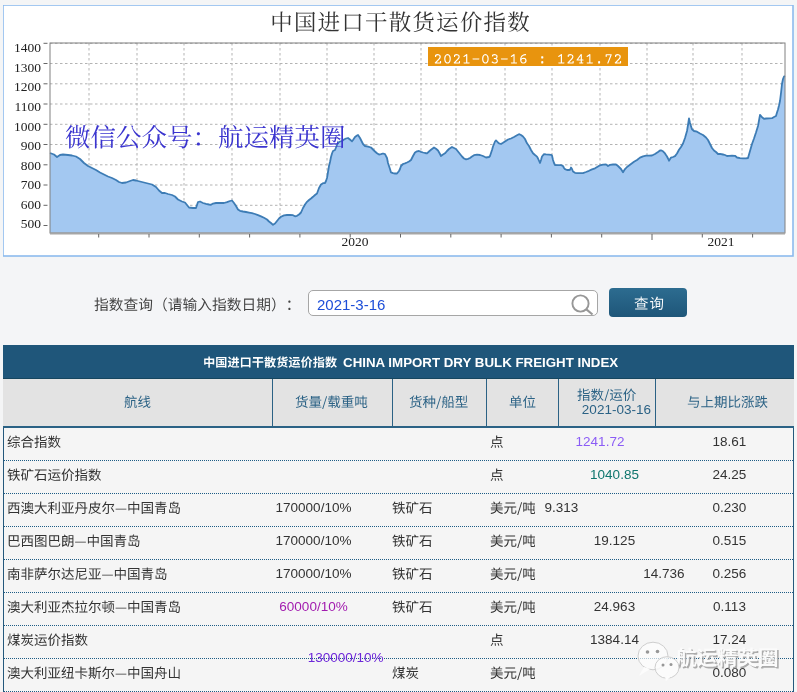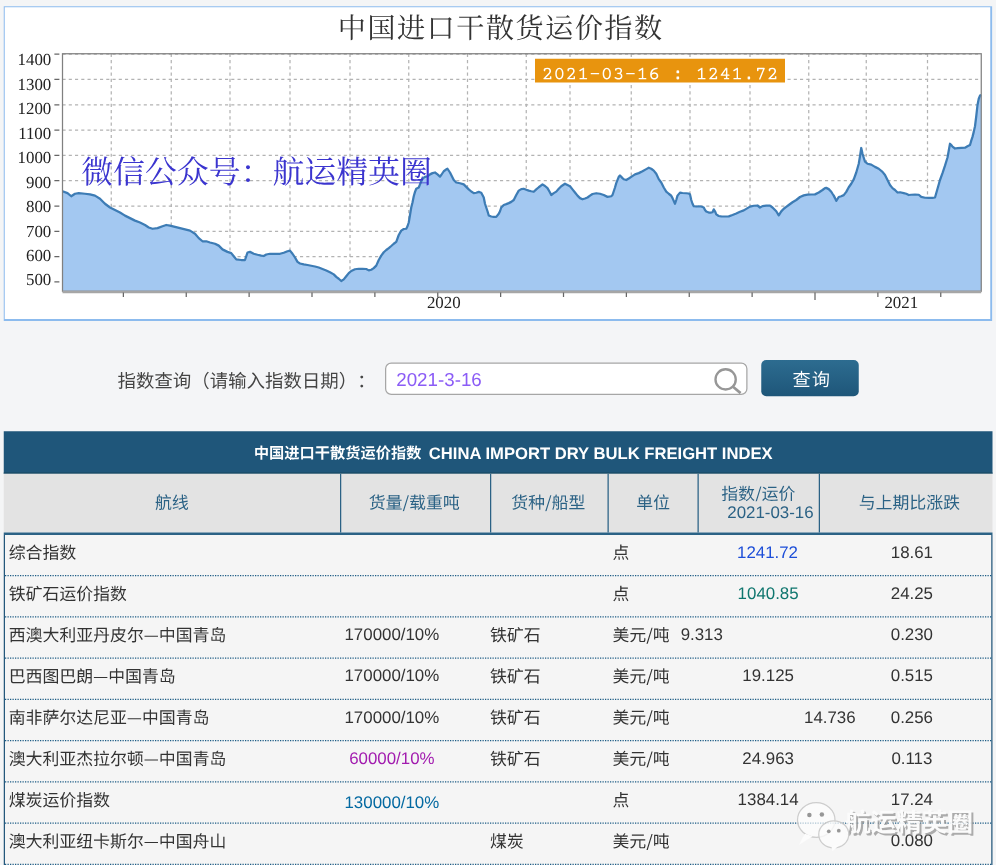--- a/index.html
+++ b/index.html
@@ -100,21 +100,21 @@
       <g transform="translate(430.3,44.5)">
         <path fill="#fff" d="M7.5 7.3Q7.5 8.1 7.1 8.7Q6.7 9.4 5.9 10.2L3.3 12.9H6.6V11.9Q6.6 11.6 6.7 11.5Q6.9 11.4 7.2 11.4Q7.5 11.4 7.6 11.5Q7.8 11.6 7.8 11.9V13.4Q7.8 13.7 7.7 13.8Q7.5 13.9 7.3 13.9H1.9Q1.7 13.9 1.6 13.8Q1.4 13.7 1.4 13.4Q1.4 13.1 1.6 13L5 9.5Q5.7 8.8 6 8.3Q6.2 7.8 6.2 7.3Q6.2 6.6 5.8 6.1Q5.3 5.7 4.5 5.7Q3.6 5.7 2.9 6.2V7Q2.9 7.3 2.8 7.4Q2.6 7.5 2.3 7.5Q2 7.5 1.9 7.4Q1.7 7.3 1.7 7V5.9Q1.7 5.6 1.9 5.4Q2.5 5 3.1 4.8Q3.8 4.6 4.5 4.6Q5.4 4.6 6 4.9Q6.7 5.2 7.1 5.8Q7.5 6.4 7.5 7.3ZM17.5 9.3Q17.5 10.7 17.1 11.8Q16.7 12.9 15.9 13.5Q15.2 14.1 14.2 14.1Q13.2 14.1 12.5 13.5Q11.7 12.9 11.3 11.8Q10.9 10.7 10.9 9.3Q10.9 7.9 11.3 6.8Q11.7 5.8 12.5 5.2Q13.2 4.6 14.2 4.6Q15.2 4.6 15.9 5.2Q16.7 5.8 17.1 6.8Q17.5 7.9 17.5 9.3ZM12.1 9.3Q12.1 10.5 12.4 11.3Q12.7 12.1 13.1 12.5Q13.6 12.9 14.2 12.9Q14.8 12.9 15.3 12.5Q15.8 12.1 16 11.3Q16.3 10.5 16.3 9.3Q16.3 8.2 16 7.4Q15.8 6.6 15.3 6.1Q14.8 5.7 14.2 5.7Q13.6 5.7 13.1 6.1Q12.7 6.6 12.4 7.4Q12.1 8.2 12.1 9.3ZM26.4 7.3Q26.4 8.1 26 8.7Q25.6 9.4 24.8 10.2L22.2 12.9H25.6V11.9Q25.6 11.6 25.7 11.5Q25.8 11.4 26.1 11.4Q26.5 11.4 26.6 11.5Q26.7 11.6 26.7 11.9V13.4Q26.7 13.7 26.6 13.8Q26.5 13.9 26.2 13.9H20.9Q20.6 13.9 20.5 13.8Q20.4 13.7 20.4 13.4Q20.4 13.1 20.5 13L23.9 9.5Q24.6 8.8 24.9 8.3Q25.2 7.8 25.2 7.3Q25.2 6.6 24.7 6.1Q24.3 5.7 23.4 5.7Q22.6 5.7 21.8 6.2V7Q21.8 7.3 21.7 7.4Q21.6 7.5 21.3 7.5Q20.9 7.5 20.8 7.4Q20.7 7.3 20.7 7V5.9Q20.7 5.6 20.9 5.4Q21.4 5 22.1 4.8Q22.7 4.6 23.4 4.6Q24.3 4.6 25 4.9Q25.7 5.2 26 5.8Q26.4 6.4 26.4 7.3ZM36.4 13.4Q36.4 13.7 36.3 13.8Q36.2 13.9 35.9 13.9H30.7Q30.5 13.9 30.4 13.8Q30.2 13.7 30.2 13.4Q30.2 13.1 30.4 13Q30.5 12.9 30.7 12.9H32.8V6.2L30.9 7.4Q30.8 7.5 30.7 7.5Q30.4 7.5 30.2 7.2Q30.1 7 30.1 6.8Q30.1 6.6 30.4 6.4L33.3 4.6Q33.4 4.6 33.6 4.6Q33.7 4.6 33.9 4.7Q34 4.8 34 5V12.9H35.9Q36.2 12.9 36.3 13Q36.4 13.1 36.4 13.4ZM46.1 9.4Q46.1 9.7 45.9 9.8Q45.8 9.9 45.6 9.9H39.7Q39.4 9.9 39.3 9.8Q39.2 9.7 39.2 9.4Q39.2 9.1 39.3 9Q39.4 8.9 39.7 8.9H45.6Q45.8 8.9 45.9 9Q46.1 9.1 46.1 9.4ZM55.4 9.3Q55.4 10.7 55 11.8Q54.6 12.9 53.8 13.5Q53.1 14.1 52.1 14.1Q51.1 14.1 50.4 13.5Q49.6 12.9 49.2 11.8Q48.8 10.7 48.8 9.3Q48.8 7.9 49.2 6.8Q49.6 5.8 50.4 5.2Q51.1 4.6 52.1 4.6Q53.1 4.6 53.8 5.2Q54.6 5.8 55 6.8Q55.4 7.9 55.4 9.3ZM50 9.3Q50 10.5 50.3 11.3Q50.6 12.1 51 12.5Q51.5 12.9 52.1 12.9Q52.7 12.9 53.2 12.5Q53.6 12.1 53.9 11.3Q54.2 10.5 54.2 9.3Q54.2 8.2 53.9 7.4Q53.6 6.6 53.2 6.1Q52.7 5.7 52.1 5.7Q51.5 5.7 51 6.1Q50.6 6.6 50.3 7.4Q50 8.2 50 9.3ZM64.3 7.1Q64.3 7.8 64 8.3Q63.7 8.8 63.2 9Q63.9 9.3 64.2 9.9Q64.6 10.5 64.6 11.2Q64.6 12.1 64.3 12.7Q63.9 13.4 63.2 13.7Q62.5 14.1 61.5 14.1Q60.7 14.1 59.9 13.8Q59.2 13.5 58.5 13.1Q58.3 12.9 58.3 12.7Q58.3 12.6 58.4 12.3Q58.6 12 58.9 12Q59 12 59.2 12.1Q59.7 12.5 60.3 12.7Q60.9 12.9 61.5 12.9Q62.4 12.9 62.9 12.5Q63.4 12 63.4 11.2Q63.4 10.4 62.9 10Q62.4 9.6 61.5 9.6H60.9Q60.7 9.6 60.6 9.5Q60.4 9.4 60.4 9.1Q60.4 8.8 60.6 8.7Q60.7 8.6 60.9 8.6H61.4Q62.2 8.6 62.7 8.2Q63.1 7.8 63.1 7.1Q63.1 6.5 62.7 6.1Q62.2 5.7 61.4 5.7Q60.5 5.7 59.9 6V6.5Q59.9 6.8 59.8 6.9Q59.6 7 59.3 7Q59 7 58.9 6.9Q58.7 6.8 58.7 6.5V5.7Q58.7 5.5 58.8 5.4Q58.8 5.3 58.9 5.3Q60 4.6 61.4 4.6Q62.3 4.6 62.9 4.9Q63.6 5.2 64 5.8Q64.3 6.4 64.3 7.1ZM74.5 9.4Q74.5 9.7 74.4 9.8Q74.3 9.9 74 9.9H68.1Q67.9 9.9 67.7 9.8Q67.6 9.7 67.6 9.4Q67.6 9.1 67.7 9Q67.9 8.9 68.1 8.9H74Q74.3 8.9 74.4 9Q74.5 9.1 74.5 9.4ZM83.8 13.4Q83.8 13.7 83.7 13.8Q83.6 13.9 83.3 13.9H78.1Q77.8 13.9 77.7 13.8Q77.6 13.7 77.6 13.4Q77.6 13.1 77.7 13Q77.8 12.9 78.1 12.9H80.2V6.2L78.3 7.4Q78.1 7.5 78 7.5Q77.8 7.5 77.6 7.2Q77.5 7 77.5 6.8Q77.5 6.6 77.7 6.4L80.6 4.6Q80.8 4.6 80.9 4.6Q81.1 4.6 81.2 4.7Q81.3 4.8 81.3 5V12.9H83.3Q83.6 12.9 83.7 13Q83.8 13.1 83.8 13.4ZM92.8 5.3Q92.8 5.5 92.7 5.6Q92.6 5.7 92.5 5.7Q90.4 5.8 89.3 6.8Q88.2 7.7 88 9.4Q88.4 8.8 89 8.5Q89.6 8.3 90.3 8.3Q91.1 8.3 91.8 8.6Q92.5 9 92.9 9.7Q93.3 10.3 93.3 11.2Q93.3 12 92.9 12.7Q92.5 13.3 91.7 13.7Q91 14.1 90.1 14.1Q89.3 14.1 88.5 13.7Q87.8 13.3 87.4 12.6Q86.8 11.6 86.8 10Q86.8 8.6 87.4 7.4Q87.9 6.2 89.2 5.5Q90.4 4.7 92.3 4.6Q92.5 4.6 92.7 4.7Q92.8 4.9 92.8 5.3ZM88.1 11.1Q88.1 11.6 88.4 12Q88.6 12.5 89.1 12.7Q89.5 12.9 90.1 12.9Q90.7 12.9 91.1 12.7Q91.6 12.5 91.8 12.1Q92 11.7 92 11.2Q92 10.6 91.8 10.2Q91.6 9.8 91.1 9.6Q90.7 9.4 90.1 9.4Q89.5 9.4 89.1 9.6Q88.6 9.8 88.4 10.2Q88.1 10.6 88.1 11.1ZM107.9 8.6V7.2Q107.9 6.9 108.2 6.8Q108.4 6.7 108.9 6.7Q109.5 6.7 109.7 6.8Q110 6.9 110 7.2V8.6Q110 8.9 109.7 9Q109.5 9.1 108.9 9.1Q108.4 9.1 108.2 9Q107.9 8.9 107.9 8.6ZM107.9 13.5V12.1Q107.9 11.8 108.2 11.7Q108.4 11.6 108.9 11.6Q109.5 11.6 109.7 11.7Q110 11.8 110 12.1V13.5Q110 13.8 109.7 13.9Q109.5 14 108.9 14Q108.4 14 108.2 13.9Q107.9 13.8 107.9 13.5ZM131.2 13.4Q131.2 13.7 131 13.8Q130.9 13.9 130.7 13.9H125.5Q125.2 13.9 125.1 13.8Q125 13.7 125 13.4Q125 13.1 125.1 13Q125.2 12.9 125.5 12.9H127.5V6.2L125.6 7.4Q125.5 7.5 125.4 7.5Q125.1 7.5 125 7.2Q124.9 7 124.9 6.8Q124.9 6.6 125.1 6.4L128 4.6Q128.2 4.6 128.3 4.6Q128.5 4.6 128.6 4.7Q128.7 4.8 128.7 5V12.9H130.7Q130.9 12.9 131 13Q131.2 13.1 131.2 13.4ZM140.1 7.3Q140.1 8.1 139.7 8.7Q139.3 9.4 138.5 10.2L135.9 12.9H139.2V11.9Q139.2 11.6 139.4 11.5Q139.5 11.4 139.8 11.4Q140.1 11.4 140.3 11.5Q140.4 11.6 140.4 11.9V13.4Q140.4 13.7 140.3 13.8Q140.2 13.9 139.9 13.9H134.6Q134.3 13.9 134.2 13.8Q134.1 13.7 134.1 13.4Q134.1 13.1 134.2 13L137.6 9.5Q138.3 8.8 138.6 8.3Q138.9 7.8 138.9 7.3Q138.9 6.6 138.4 6.1Q138 5.7 137.1 5.7Q136.3 5.7 135.5 6.2V7Q135.5 7.3 135.4 7.4Q135.3 7.5 134.9 7.5Q134.6 7.5 134.5 7.4Q134.4 7.3 134.4 7V5.9Q134.4 5.6 134.5 5.4Q135.1 5 135.8 4.8Q136.4 4.6 137.1 4.6Q138 4.6 138.7 4.9Q139.4 5.2 139.7 5.8Q140.1 6.4 140.1 7.3ZM148.6 5.2V10.1H149.8Q150.1 10.1 150.2 10.2Q150.3 10.3 150.3 10.6Q150.3 10.9 150.2 11Q150.1 11.1 149.8 11.1H148.6V12.9H149.6Q149.9 12.9 150 13Q150.1 13.1 150.1 13.4Q150.1 13.7 150 13.8Q149.9 13.9 149.6 13.9H146.3Q146 13.9 145.9 13.8Q145.8 13.7 145.8 13.4Q145.8 13.1 145.9 13Q146 12.9 146.3 12.9H147.4V11.1H143.7Q143.5 11.1 143.4 11Q143.2 10.9 143.2 10.6Q143.2 10.3 143.3 10.2L147.1 5Q147.2 4.8 147.4 4.7Q147.6 4.6 147.9 4.6Q148.6 4.6 148.6 5.2ZM144.8 10.1H147.4L147.5 6.3ZM159.6 13.4Q159.6 13.7 159.5 13.8Q159.4 13.9 159.1 13.9H153.9Q153.6 13.9 153.5 13.8Q153.4 13.7 153.4 13.4Q153.4 13.1 153.5 13Q153.6 12.9 153.9 12.9H156V6.2L154.1 7.4Q153.9 7.5 153.8 7.5Q153.6 7.5 153.4 7.2Q153.3 7 153.3 6.8Q153.3 6.6 153.5 6.4L156.4 4.6Q156.6 4.6 156.7 4.6Q156.9 4.6 157 4.7Q157.1 4.8 157.1 5V12.9H159.1Q159.4 12.9 159.5 13Q159.6 13.1 159.6 13.4ZM166.8 12.1V13.5Q166.8 13.8 166.6 13.9Q166.3 14 165.8 14Q165.2 14 165 13.9Q164.8 13.8 164.8 13.5V12.1Q164.8 11.8 165 11.7Q165.2 11.6 165.8 11.6Q166.3 11.6 166.6 11.7Q166.8 11.8 166.8 12.1ZM178.5 5.3Q178.5 5.5 178.4 5.6L175.1 13.7Q175.1 13.9 174.9 14Q174.8 14.1 174.6 14.1Q174.3 14.1 174.1 14Q173.9 13.8 173.9 13.7Q173.9 13.6 174 13.5L177.1 5.8H173.5V6.9Q173.5 7.2 173.3 7.3Q173.2 7.4 172.9 7.4Q172.6 7.4 172.4 7.3Q172.3 7.2 172.3 6.9V5.3Q172.3 5 172.4 4.9Q172.5 4.7 172.8 4.7H178Q178.2 4.7 178.4 4.9Q178.5 5 178.5 5.3ZM187.5 7.3Q187.5 8.1 187.1 8.7Q186.7 9.4 185.9 10.2L183.3 12.9H186.6V11.9Q186.6 11.6 186.7 11.5Q186.9 11.4 187.2 11.4Q187.5 11.4 187.6 11.5Q187.8 11.6 187.8 11.9V13.4Q187.8 13.7 187.7 13.8Q187.5 13.9 187.3 13.9H181.9Q181.7 13.9 181.6 13.8Q181.4 13.7 181.4 13.4Q181.4 13.1 181.6 13L185 9.5Q185.7 8.8 186 8.3Q186.2 7.8 186.2 7.3Q186.2 6.6 185.8 6.1Q185.3 5.7 184.5 5.7Q183.6 5.7 182.9 6.2V7Q182.9 7.3 182.8 7.4Q182.6 7.5 182.3 7.5Q182 7.5 181.9 7.4Q181.7 7.3 181.7 7V5.9Q181.7 5.6 181.9 5.4Q182.5 5 183.1 4.8Q183.8 4.6 184.5 4.6Q185.4 4.6 186 4.9Q186.7 5.2 187.1 5.8Q187.5 6.4 187.5 7.3Z"></path>
       </g>
 </svg>
 
 <div style="position:absolute;left:0;top:258px;width:797px;height:87px;background:#f4f5f7"></div>
 <svg style="position:absolute;left:94px;top:296.8px" width="206.5" height="14.8" viewBox="0 0 206.5 14.8">
       <path fill="#444" d="M12.3 1.5C11.2 2 9.4 2.5 7.6 2.8V0.6H6.5V4.8C6.5 6.1 7 6.4 8.7 6.4C9 6.4 11.7 6.4 12.1 6.4C13.6 6.4 13.9 6 14.1 4C13.8 3.9 13.3 3.7 13.1 3.6C13 5.2 12.9 5.4 12.1 5.4C11.5 5.4 9.2 5.4 8.7 5.4C7.8 5.4 7.6 5.3 7.6 4.8V3.8C9.5 3.4 11.7 2.9 13.2 2.3ZM7.6 11H12.4V12.6H7.6ZM7.6 10.1V8.6H12.4V10.1ZM6.5 7.7V14.1H7.6V13.5H12.4V14.1H13.5V7.7ZM2.7 0.6V3.6H0.6V4.6H2.7V7.8L0.5 8.4L0.8 9.5L2.7 8.9V12.9C2.7 13.1 2.6 13.1 2.4 13.1C2.2 13.1 1.6 13.1 1 13.1C1.1 13.4 1.3 13.9 1.3 14.1C2.3 14.2 2.9 14.1 3.3 14C3.7 13.8 3.8 13.5 3.8 12.8V8.6L5.8 8L5.6 6.9L3.8 7.5V4.6H5.5V3.6H3.8V0.6ZM21.3 0.9C21 1.4 20.5 2.3 20.2 2.8L20.9 3.2C21.3 2.7 21.8 2 22.2 1.3ZM16 1.3C16.4 1.9 16.8 2.7 17 3.2L17.8 2.9C17.7 2.3 17.3 1.5 16.9 1ZM20.8 9.1C20.5 9.9 20 10.6 19.4 11.1C18.9 10.8 18.3 10.6 17.7 10.3C18 10 18.2 9.6 18.4 9.1ZM16.4 10.7C17.1 11 17.9 11.4 18.6 11.8C17.7 12.4 16.6 12.9 15.4 13.2C15.5 13.4 15.8 13.8 15.9 14C17.2 13.7 18.5 13.1 19.6 12.2C20 12.5 20.5 12.8 20.8 13.1L21.5 12.3C21.2 12.1 20.8 11.8 20.3 11.6C21.1 10.7 21.7 9.7 22.1 8.4L21.4 8.2L21.3 8.2H18.9L19.2 7.4L18.2 7.3C18.1 7.6 17.9 7.9 17.8 8.2H15.8V9.1H17.3C17 9.7 16.7 10.3 16.4 10.7ZM18.5 0.6V3.3H15.5V4.2H18.2C17.5 5.2 16.4 6.1 15.3 6.6C15.5 6.8 15.8 7.2 15.9 7.4C16.8 6.9 17.8 6.1 18.5 5.2V7H19.6V5C20.3 5.5 21.2 6.2 21.5 6.6L22.2 5.8C21.8 5.5 20.5 4.7 19.8 4.2H22.6V3.3H19.6V0.6ZM24 0.7C23.7 3.3 23 5.8 21.8 7.3C22.1 7.5 22.5 7.8 22.7 8C23.1 7.5 23.4 6.8 23.7 6.1C24 7.5 24.4 8.9 25 10C24.2 11.4 23 12.5 21.4 13.3C21.6 13.5 21.9 14 22 14.2C23.5 13.4 24.7 12.4 25.5 11.1C26.3 12.3 27.2 13.3 28.3 14C28.5 13.7 28.8 13.4 29.1 13.2C27.8 12.5 26.9 11.4 26.1 10.1C26.9 8.5 27.4 6.7 27.7 4.5H28.7V3.5H24.5C24.7 2.6 24.9 1.8 25 0.9ZM26.7 4.5C26.4 6.2 26.1 7.7 25.6 8.9C25 7.6 24.6 6.1 24.3 4.5ZM33.9 9.8H39.8V11H33.9ZM33.9 7.8H39.8V9H33.9ZM32.8 7V11.8H41V7ZM30.6 12.7V13.7H43.2V12.7ZM36.3 0.6V2.5H30.3V3.4H35.1C33.8 4.8 31.8 6.1 30 6.7C30.3 6.9 30.6 7.3 30.8 7.6C32.8 6.8 34.9 5.3 36.3 3.5V6.5H37.4V3.5C38.7 5.2 40.9 6.7 43 7.5C43.1 7.2 43.5 6.8 43.7 6.6C41.9 6 39.9 4.8 38.6 3.4H43.4V2.5H37.4V0.6ZM45.9 1.5C46.7 2.2 47.5 3.2 48 3.8L48.7 3.1C48.3 2.5 47.4 1.5 46.7 0.9ZM44.9 5.2V6.3H46.9V11.3C46.9 12 46.5 12.4 46.2 12.6C46.4 12.8 46.7 13.3 46.8 13.6C47 13.3 47.4 13 49.9 11.1C49.8 10.9 49.6 10.5 49.6 10.1L48 11.3V5.2ZM51.7 0.6C51.1 2.5 50.1 4.3 48.9 5.5C49.1 5.7 49.6 6 49.8 6.2C50.4 5.6 51 4.7 51.5 3.8H57C56.8 10 56.6 12.3 56.1 12.8C55.9 13 55.8 13.1 55.5 13.1C55.2 13.1 54.4 13.1 53.5 13C53.7 13.3 53.8 13.8 53.8 14.1C54.6 14.1 55.5 14.1 55.9 14.1C56.4 14 56.8 13.9 57.1 13.5C57.7 12.7 57.9 10.4 58.1 3.4C58.1 3.2 58.1 2.8 58.1 2.8H52.1C52.3 2.2 52.6 1.5 52.8 0.9ZM54.2 8.7V10.3H51.6V8.7ZM54.2 7.8H51.6V6.2H54.2ZM50.6 5.3V12.1H51.6V11.2H55.2V5.3ZM69.3 7.4C69.3 10.3 70.4 12.6 72.2 14.4L73.1 13.9C71.4 12.2 70.3 10 70.3 7.4C70.3 4.7 71.4 2.6 73.1 0.8L72.2 0.4C70.4 2.2 69.3 4.5 69.3 7.4ZM75.3 1.6C76.1 2.3 77.1 3.3 77.5 3.9L78.3 3.1C77.8 2.5 76.8 1.6 76 0.9ZM74.4 5.2V6.3H76.6V11.7C76.6 12.3 76.1 12.8 75.9 13C76.1 13.2 76.4 13.6 76.5 13.9C76.7 13.6 77.1 13.3 79.5 11.4C79.4 11.1 79.3 10.7 79.2 10.4L77.6 11.6V5.2ZM81 9.9H85.7V11.1H81ZM81 9.1V7.9H85.7V9.1ZM82.8 0.6V1.7H79.4V2.6H82.8V3.5H79.8V4.4H82.8V5.4H78.9V6.2H87.9V5.4H83.9V4.4H87V3.5H83.9V2.6H87.5V1.7H83.9V0.6ZM80 7.1V14.1H81V11.9H85.7V12.9C85.7 13.1 85.6 13.1 85.4 13.2C85.2 13.2 84.5 13.2 83.7 13.1C83.9 13.4 84 13.8 84.1 14.1C85.1 14.1 85.8 14.1 86.2 13.9C86.6 13.8 86.7 13.5 86.7 12.9V7.1ZM99.3 6.4V11.7H100.2V6.4ZM101.2 5.8V12.9C101.2 13.1 101.1 13.1 101 13.1C100.8 13.1 100.2 13.1 99.5 13.1C99.7 13.4 99.8 13.8 99.8 14C100.7 14 101.3 14 101.6 13.9C102 13.7 102.1 13.4 102.1 12.9V5.8ZM89.5 8.1C89.7 8 90.1 7.9 90.6 7.9H91.7V9.9C90.7 10.2 89.8 10.4 89.1 10.5L89.4 11.6L91.7 11V14.1H92.7V10.7L93.9 10.4L93.8 9.5L92.7 9.7V7.9H93.9V6.9H92.7V4.6H91.7V6.9H90.4C90.8 5.9 91.2 4.6 91.5 3.4H93.9V2.4H91.7C91.8 1.8 91.9 1.3 92 0.8L90.9 0.6C90.9 1.2 90.8 1.8 90.7 2.4H89.2V3.4H90.5C90.3 4.6 90 5.6 89.8 6C89.6 6.6 89.5 7.1 89.2 7.2C89.3 7.4 89.5 7.9 89.5 8.1ZM98.2 0.5C97.2 2.1 95.4 3.6 93.6 4.4C93.9 4.6 94.2 4.9 94.4 5.2C94.8 5 95.2 4.8 95.5 4.5V5.1H101V4.4C101.4 4.6 101.8 4.9 102.2 5.1C102.3 4.8 102.6 4.4 102.9 4.2C101.3 3.5 99.9 2.7 98.8 1.4L99.1 0.9ZM96 4.2C96.8 3.6 97.6 2.9 98.2 2.2C99 3 99.8 3.6 100.7 4.2ZM97.6 7V8.2H95.5V7ZM94.6 6.1V14.1H95.5V11.1H97.6V13C97.6 13.1 97.5 13.2 97.4 13.2C97.3 13.2 96.9 13.2 96.4 13.2C96.6 13.4 96.7 13.8 96.7 14.1C97.3 14.1 97.8 14.1 98.1 13.9C98.4 13.7 98.5 13.5 98.5 13V6.1ZM95.5 9H97.6V10.2H95.5ZM107.6 1.8C108.6 2.5 109.3 3.3 110 4.3C109 8.5 107.2 11.5 103.9 13.2C104.1 13.4 104.7 13.8 104.9 14.1C107.9 12.3 109.8 9.6 110.9 5.7C112.5 8.7 113.5 12.1 116.9 14C117 13.7 117.3 13.1 117.5 12.8C112.6 9.8 113 4.3 108.3 0.9ZM130.3 1.5C129.2 2 127.4 2.5 125.6 2.8V0.6H124.5V4.8C124.5 6.1 125 6.4 126.7 6.4C127 6.4 129.7 6.4 130.1 6.4C131.6 6.4 131.9 6 132.1 4C131.8 3.9 131.3 3.7 131.1 3.6C131 5.2 130.9 5.4 130.1 5.4C129.5 5.4 127.2 5.4 126.7 5.4C125.8 5.4 125.6 5.3 125.6 4.8V3.8C127.5 3.4 129.7 2.9 131.2 2.3ZM125.6 11H130.4V12.6H125.6ZM125.6 10.1V8.6H130.4V10.1ZM124.5 7.7V14.1H125.6V13.5H130.4V14.1H131.5V7.7ZM120.7 0.6V3.6H118.6V4.6H120.7V7.8L118.5 8.4L118.8 9.5L120.7 8.9V12.9C120.7 13.1 120.6 13.1 120.4 13.1C120.2 13.1 119.6 13.1 119 13.1C119.1 13.4 119.3 13.9 119.3 14.1C120.3 14.2 120.9 14.1 121.3 14C121.7 13.8 121.8 13.5 121.8 12.8V8.6L123.8 8L123.6 6.9L121.8 7.5V4.6H123.5V3.6H121.8V0.6ZM139.3 0.9C139 1.4 138.5 2.3 138.2 2.8L138.9 3.2C139.3 2.7 139.8 2 140.2 1.3ZM134 1.3C134.4 1.9 134.8 2.7 135 3.2L135.8 2.9C135.7 2.3 135.3 1.5 134.9 1ZM138.8 9.1C138.5 9.9 138 10.6 137.4 11.1C136.9 10.8 136.3 10.6 135.7 10.3C136 10 136.2 9.6 136.4 9.1ZM134.4 10.7C135.1 11 135.9 11.4 136.6 11.8C135.7 12.4 134.6 12.9 133.4 13.2C133.5 13.4 133.8 13.8 133.9 14C135.2 13.7 136.5 13.1 137.6 12.2C138 12.5 138.5 12.8 138.8 13.1L139.5 12.3C139.2 12.1 138.8 11.8 138.3 11.6C139.1 10.7 139.7 9.7 140.1 8.4L139.4 8.2L139.3 8.2H136.9L137.2 7.4L136.2 7.3C136.1 7.6 135.9 7.9 135.8 8.2H133.8V9.1H135.3C135 9.7 134.7 10.3 134.4 10.7ZM136.5 0.6V3.3H133.5V4.2H136.2C135.5 5.2 134.4 6.1 133.3 6.6C133.5 6.8 133.8 7.2 133.9 7.4C134.8 6.9 135.8 6.1 136.5 5.2V7H137.6V5C138.3 5.5 139.2 6.2 139.5 6.6L140.2 5.8C139.8 5.5 138.5 4.7 137.8 4.2H140.6V3.3H137.6V0.6ZM142 0.7C141.7 3.3 141 5.8 139.8 7.3C140.1 7.5 140.5 7.8 140.7 8C141.1 7.5 141.4 6.8 141.7 6.1C142 7.5 142.4 8.9 143 10C142.2 11.4 141 12.5 139.4 13.3C139.6 13.5 139.9 14 140 14.2C141.5 13.4 142.7 12.4 143.5 11.1C144.3 12.3 145.2 13.3 146.3 14C146.5 13.7 146.8 13.4 147.1 13.2C145.8 12.5 144.9 11.4 144.1 10.1C144.9 8.5 145.4 6.7 145.7 4.5H146.7V3.5H142.5C142.7 2.6 142.9 1.8 143 0.9ZM144.7 4.5C144.4 6.2 144.1 7.7 143.6 8.9C143 7.6 142.6 6.1 142.3 4.5ZM151.2 7.8H158.6V11.9H151.2ZM151.2 6.7V2.7H158.6V6.7ZM150.1 1.6V14H151.2V13H158.6V13.9H159.8V1.6ZM164.9 10.9C164.4 11.9 163.7 12.8 162.8 13.5C163.1 13.7 163.5 14 163.7 14.2C164.5 13.4 165.4 12.3 165.9 11.2ZM167 11.3C167.6 12 168.2 13 168.5 13.6L169.4 13.1C169.1 12.5 168.4 11.5 167.8 10.9ZM174.9 2.3V4.7H171.8V2.3ZM170.8 1.3V6.7C170.8 8.8 170.7 11.6 169.4 13.6C169.7 13.7 170.2 14 170.3 14.2C171.2 12.8 171.6 10.9 171.7 9.1H174.9V12.7C174.9 13 174.8 13 174.6 13C174.3 13.1 173.6 13.1 172.8 13C173 13.3 173.1 13.8 173.2 14.1C174.2 14.1 174.9 14.1 175.4 13.9C175.8 13.7 175.9 13.4 175.9 12.7V1.3ZM174.9 5.7V8.1H171.8C171.8 7.6 171.8 7.1 171.8 6.7V5.7ZM168 0.8V2.6H165.3V0.8H164.3V2.6H163V3.5H164.3V9.6H162.8V10.6H170.1V9.6H169V3.5H170.1V2.6H169V0.8ZM165.3 3.5H168V4.9H165.3ZM165.3 5.7H168V7.2H165.3ZM165.3 8.1H168V9.6H165.3ZM181.5 7.4C181.5 4.5 180.3 2.2 178.6 0.4L177.7 0.8C179.4 2.6 180.4 4.7 180.4 7.4C180.4 10 179.4 12.2 177.7 13.9L178.6 14.4C180.3 12.6 181.5 10.3 181.5 7.4ZM195.4 5.8C196 5.8 196.6 5.4 196.6 4.7C196.6 4 196 3.6 195.4 3.6C194.8 3.6 194.3 4 194.3 4.7C194.3 5.4 194.8 5.8 195.4 5.8ZM195.4 13C196 13 196.6 12.6 196.6 11.9C196.6 11.3 196 10.8 195.4 10.8C194.8 10.8 194.3 11.3 194.3 11.9C194.3 12.6 194.8 13 195.4 13Z"></path>
     </svg>
 <div style="position:absolute;left:308px;top:290px;width:290px;height:25.5px;background:#fff;border:1px solid #a6a6a6;border-radius:5px"></div>
-<div style="position:absolute;left:317px;top:295.5px;font:15px 'Liberation Sans',sans-serif;color:#8b5cf6">2021-3-16</div>
+<div style="position:absolute;left:317px;top:295.5px;font:15px 'Liberation Sans',sans-serif;color:#1d4ed8">2021-3-16</div>
 <svg style="position:absolute;left:568px;top:291px" width="28" height="26" viewBox="0 0 28 26">
       <circle cx="12.5" cy="12.5" r="8.1" fill="none" stroke="#979797" stroke-width="1.9"></circle>
       <line x1="18.4" y1="18.4" x2="24.5" y2="23.5" stroke="#979797" stroke-width="2.1"></line>
     </svg>
 <div style="position:absolute;left:609px;top:288px;width:78px;height:29px;background:linear-gradient(#2d6c90,#1e5679);border-radius:4px"></div>
 <svg style="position:absolute;left:633.5px;top:295.5px" width="30.0" height="14.5" viewBox="0 0 30.0 14.5">
       <path fill="#fff" d="M4.3 9.6H10.2V10.8H4.3ZM4.3 7.7H10.2V8.8H4.3ZM3.2 6.9V11.6H11.3V6.9ZM1.1 12.5V13.5H13.5V12.5ZM6.7 0.6V2.4H0.8V3.4H5.5C4.2 4.8 2.3 6 0.5 6.6C0.8 6.8 1.1 7.2 1.2 7.5C3.2 6.7 5.4 5.2 6.7 3.5V6.4H7.7V3.4C9.1 5.1 11.3 6.6 13.3 7.4C13.4 7.1 13.7 6.7 14 6.5C12.2 5.9 10.2 4.7 8.9 3.4H13.7V2.4H7.7V0.6ZM17.2 1.5C17.9 2.2 18.7 3.1 19.1 3.7L19.9 3C19.5 2.4 18.6 1.5 17.9 0.9ZM16.1 5.1V6.2H18.2V11.2C18.2 11.8 17.7 12.2 17.5 12.4C17.6 12.6 17.9 13.1 18 13.3C18.2 13.1 18.6 12.7 21.1 10.9C21 10.7 20.8 10.3 20.7 10L19.2 11.1V5.1ZM22.8 0.6C22.2 2.4 21.2 4.2 20 5.4C20.3 5.6 20.8 5.9 21 6.1C21.5 5.5 22.1 4.7 22.6 3.8H28.1C27.9 9.8 27.6 12.1 27.2 12.6C27 12.8 26.9 12.8 26.6 12.8C26.2 12.8 25.4 12.8 24.6 12.8C24.8 13.1 24.9 13.5 24.9 13.8C25.7 13.9 26.5 13.9 27 13.8C27.5 13.8 27.8 13.7 28.1 13.2C28.7 12.5 28.9 10.2 29.1 3.3C29.1 3.2 29.1 2.8 29.1 2.8H23.2C23.5 2.1 23.7 1.5 24 0.9ZM25.2 8.5V10.1H22.7V8.5ZM25.2 7.6H22.7V6.1H25.2ZM21.7 5.2V11.9H22.7V11H26.2V5.2Z"></path>
     </svg>
 
 <div style="position:absolute;left:3px;top:345px;width:791px;height:34px;background:#1f567a;border-bottom:1.5px solid #16465f;box-sizing:border-box"></div>
@@ -150,21 +150,21 @@
     <div style="position:absolute;left:568px;top:401.8px;width:96.8px;text-align:center;font:13.5px 'Liberation Sans',sans-serif;line-height:16px;color:#2b6285">2021-03-16</div>
     <svg style="position:absolute;left:686.5px;top:395.2px" width="81.0" height="13.5" viewBox="0 0 81.0 13.5">
       <path fill="#2b6285" d="M0.8 8.7V9.6H9.2V8.7ZM3.5 0.8C3.2 2.7 2.6 5.3 2.2 6.8L3.1 6.8H3.3H10.9C10.6 9.9 10.2 11.3 9.7 11.7C9.6 11.8 9.4 11.8 9 11.8C8.6 11.8 7.6 11.8 6.5 11.7C6.7 12 6.9 12.4 6.9 12.7C7.9 12.8 8.8 12.8 9.3 12.8C9.9 12.8 10.3 12.7 10.6 12.3C11.2 11.7 11.6 10.2 12 6.3C12 6.2 12 5.8 12 5.8H3.5C3.7 5.1 3.9 4.2 4 3.4H11.8V2.4H4.3L4.5 0.9ZM19.3 0.7V11.3H14.2V12.3H26.3V11.3H20.3V5.9H25.4V4.9H20.3V0.7ZM29.4 9.9C29 10.9 28.3 11.8 27.5 12.4C27.8 12.5 28.2 12.8 28.4 13C29.1 12.3 29.9 11.2 30.4 10.2ZM31.3 10.4C31.9 11 32.5 11.9 32.7 12.4L33.6 12C33.3 11.4 32.7 10.6 32.1 9.9ZM38.5 2.1V4.3H35.8V2.1ZM34.8 1.2V6.1C34.8 8.1 34.7 10.6 33.6 12.4C33.8 12.5 34.2 12.8 34.4 13C35.2 11.7 35.6 10 35.7 8.4H38.5V11.7C38.5 11.9 38.5 11.9 38.3 11.9C38.1 11.9 37.4 11.9 36.7 11.9C36.8 12.2 36.9 12.6 37 12.9C38 12.9 38.6 12.9 39 12.7C39.4 12.6 39.5 12.2 39.5 11.7V1.2ZM38.5 5.2V7.5H35.7C35.8 7 35.8 6.5 35.8 6.1V5.2ZM32.2 0.7V2.3H29.8V0.7H28.8V2.3H27.7V3.2H28.8V8.8H27.5V9.7H34.2V8.8H33.2V3.2H34.2V2.3H33.2V0.7ZM29.8 3.2H32.2V4.4H29.8ZM29.8 5.3H32.2V6.6H29.8ZM29.8 7.4H32.2V8.8H29.8ZM42.2 12.9C42.5 12.6 43 12.4 46.7 11.2C46.6 11 46.6 10.5 46.6 10.2L43.3 11.2V5.7H46.7V4.7H43.3V0.7H42.2V10.9C42.2 11.5 41.9 11.8 41.7 12C41.9 12.2 42.1 12.6 42.2 12.9ZM47.7 0.6V10.7C47.7 12.2 48.1 12.6 49.4 12.6C49.6 12.6 51.2 12.6 51.4 12.6C52.8 12.6 53.1 11.7 53.2 9C52.9 8.9 52.5 8.7 52.2 8.5C52.2 11 52.1 11.6 51.4 11.6C51 11.6 49.7 11.6 49.5 11.6C48.9 11.6 48.7 11.5 48.7 10.7V6.8C50.2 5.9 51.9 4.9 53 3.9L52.2 3C51.4 3.9 50 4.9 48.7 5.7V0.6ZM54.9 1.4C55.6 1.9 56.3 2.6 56.7 3.1L57.4 2.5C57 2 56.2 1.3 55.6 0.8ZM54.4 5C55.1 5.5 55.9 6.3 56.2 6.7L56.9 6.1C56.5 5.6 55.7 4.9 55.1 4.5ZM54.7 12.3 55.6 12.8C56.1 11.5 56.5 9.9 56.9 8.5L56.1 8C55.7 9.5 55.1 11.3 54.7 12.3ZM65.7 0.9C65.1 2.4 64 3.8 62.9 4.8C63.1 4.9 63.5 5.3 63.6 5.4C64.7 4.4 65.9 2.8 66.6 1.1ZM57.6 4.1C57.6 5.4 57.5 7.1 57.3 8.1H59.6C59.5 10.6 59.3 11.6 59.1 11.8C59 11.9 58.9 12 58.7 12C58.5 12 57.9 12 57.3 11.9C57.5 12.2 57.6 12.6 57.6 12.8C58.2 12.9 58.8 12.9 59.1 12.8C59.5 12.8 59.7 12.7 59.9 12.5C60.2 12.1 60.4 10.9 60.6 7.7C60.6 7.5 60.6 7.2 60.6 7.2H58.3C58.3 6.6 58.4 5.8 58.5 5H60.6V1H57.5V2H59.7V4.1ZM61.6 13C61.8 12.8 62.2 12.6 64.6 11.6C64.6 11.4 64.5 11.1 64.5 10.8L62.7 11.4V6.7H63.6C64.1 9.3 65 11.5 66.4 12.8C66.6 12.5 66.9 12.2 67.1 12C65.8 11 64.9 9 64.5 6.7H67V5.8H62.7V0.7H61.8V5.8H60.7V6.7H61.8V11.2C61.8 11.8 61.4 12 61.2 12.1C61.3 12.3 61.5 12.7 61.6 13ZM69.6 2H71.8V4.4H69.6ZM68 11.3 68.2 12.3C69.5 11.9 71.3 11.4 73 10.9L72.8 10L71.4 10.4V8H72.8V7.1H71.4V5.3H72.7V1.1H68.7V5.3H70.5V10.7L69.5 10.9V6.5H68.7V11.1ZM76.2 0.6V3H74.8C75 2.4 75.1 1.8 75.2 1.2L74.2 1.1C74 2.7 73.6 4.3 73 5.3C73.2 5.4 73.6 5.7 73.8 5.8C74.1 5.3 74.4 4.6 74.6 3.9H76.2V4.9C76.2 5.5 76.2 6 76.2 6.6H73.1V7.6H76C75.7 9.3 74.8 11 72.5 12.2C72.8 12.4 73.1 12.8 73.3 13C75.2 11.8 76.2 10.3 76.7 8.8C77.4 10.6 78.4 12.1 79.9 12.9C80 12.6 80.3 12.3 80.6 12.1C78.9 11.3 77.8 9.6 77.3 7.6H80.3V6.6H77.1C77.2 6 77.2 5.5 77.2 4.9V3.9H80V3H77.2V0.6Z"></path>
     </svg>
 <svg style="position:absolute;left:6.5px;top:435.1px" width="54.0" height="13.5" viewBox="0 0 54.0 13.5">
       <path fill="#333" d="M6.6 4.6V5.5H11.5V4.6ZM6.7 8.9C6.2 9.8 5.4 10.9 4.7 11.6C4.9 11.7 5.3 12 5.5 12.2C6.2 11.4 7 10.2 7.6 9.2ZM10.5 9.2C11.1 10.1 11.8 11.3 12.2 12.1L13.1 11.6C12.7 10.9 12 9.7 11.4 8.9ZM0.6 11.2 0.8 12.1C2 11.8 3.5 11.4 5 11L4.9 10.2C3.3 10.6 1.7 10.9 0.6 11.2ZM5.3 7.1V8H8.6V11.8C8.6 12 8.6 12 8.4 12C8.2 12 7.7 12 7.1 12C7.2 12.3 7.3 12.6 7.4 12.9C8.2 12.9 8.8 12.9 9.1 12.8C9.5 12.6 9.6 12.4 9.6 11.8V8H12.7V7.1ZM8.1 0.7C8.4 1.2 8.6 1.7 8.8 2.2H5.5V4.5H6.5V3.1H11.7V4.5H12.7V2.2H9.9C9.7 1.7 9.4 1 9.1 0.5ZM0.8 6.2C1 6.1 1.4 6 3 5.8C2.4 6.7 1.9 7.4 1.6 7.7C1.2 8.2 0.9 8.5 0.6 8.5C0.7 8.8 0.9 9.2 0.9 9.4C1.2 9.3 1.6 9.1 4.9 8.5C4.8 8.3 4.8 7.9 4.9 7.6L2.3 8.1C3.3 6.9 4.4 5.4 5.2 3.9L4.4 3.4C4.2 3.9 3.9 4.4 3.6 4.9L1.8 5.1C2.6 3.9 3.4 2.4 3.9 1L3 0.6C2.5 2.2 1.6 4 1.3 4.4C1 4.9 0.8 5.2 0.5 5.3C0.6 5.5 0.8 6 0.8 6.2ZM20.5 0.5C19.1 2.6 16.6 4.4 14 5.4C14.3 5.6 14.6 6 14.8 6.3C15.5 6 16.2 5.6 16.8 5.2V5.9H23.7V5C24.4 5.4 25.1 5.8 25.9 6.2C26 5.9 26.3 5.5 26.6 5.3C24.4 4.4 22.5 3.2 20.9 1.6L21.4 1ZM17.2 5C18.4 4.2 19.5 3.3 20.3 2.3C21.4 3.4 22.4 4.2 23.6 5ZM16.1 7.5V12.9H17.2V12.2H23.5V12.9H24.5V7.5ZM17.2 11.2V8.4H23.5V11.2ZM38.3 1.3C37.3 1.8 35.6 2.3 34 2.6V0.6H33V4.4C33 5.6 33.4 5.9 34.9 5.9C35.3 5.9 37.7 5.9 38.1 5.9C39.4 5.9 39.8 5.5 39.9 3.6C39.6 3.6 39.2 3.4 39 3.3C38.9 4.7 38.8 5 38 5C37.5 5 35.4 5 35 5C34.1 5 34 4.9 34 4.4V3.4C35.7 3.1 37.7 2.6 39.1 2.1ZM33.9 10.1H38.3V11.5H33.9ZM33.9 9.2V7.9H38.3V9.2ZM33 7V12.9H33.9V12.3H38.3V12.9H39.3V7ZM29.5 0.5V3.3H27.6V4.2H29.5V7.1L27.4 7.7L27.7 8.7L29.5 8.2V11.8C29.5 12 29.4 12 29.2 12C29.1 12 28.5 12 27.9 12C28 12.3 28.1 12.7 28.2 12.9C29.1 13 29.6 12.9 30 12.8C30.3 12.6 30.5 12.3 30.5 11.8V7.9L32.3 7.3L32.1 6.4L30.5 6.8V4.2H32.1V3.3H30.5V0.5ZM46.5 0.8C46.2 1.3 45.8 2.1 45.5 2.6L46.1 2.9C46.5 2.5 46.9 1.8 47.3 1.2ZM41.7 1.2C42 1.7 42.4 2.5 42.5 3L43.3 2.6C43.2 2.1 42.8 1.4 42.4 0.9ZM46 8.4C45.7 9.1 45.3 9.7 44.8 10.2C44.3 9.9 43.7 9.7 43.2 9.5C43.4 9.1 43.6 8.8 43.8 8.4ZM42 9.8C42.6 10.1 43.4 10.4 44.1 10.8C43.2 11.4 42.2 11.8 41.1 12.1C41.2 12.3 41.4 12.6 41.5 12.9C42.8 12.5 43.9 12 44.9 11.2C45.3 11.5 45.8 11.7 46.1 12L46.7 11.3C46.4 11.1 46 10.8 45.6 10.6C46.3 9.8 46.8 8.9 47.2 7.7L46.6 7.5L46.5 7.5H44.3L44.5 6.8L43.6 6.7C43.6 6.9 43.4 7.2 43.3 7.5H41.4V8.4H42.9C42.6 8.9 42.3 9.4 42 9.8ZM44 0.5V3.1H41.2V3.9H43.7C43 4.8 42 5.6 41 6C41.2 6.2 41.5 6.5 41.6 6.8C42.4 6.3 43.3 5.6 44 4.8V6.4H44.9V4.6C45.6 5.1 46.4 5.7 46.7 6L47.3 5.3C47 5 45.8 4.3 45.1 3.9H47.7V3.1H44.9V0.5ZM49 0.6C48.7 3 48 5.3 47 6.7C47.2 6.8 47.6 7.2 47.8 7.3C48.1 6.8 48.4 6.2 48.7 5.6C49 6.9 49.4 8.1 49.9 9.2C49.1 10.5 48.1 11.5 46.6 12.2C46.8 12.4 47.1 12.8 47.2 13C48.5 12.3 49.6 11.3 50.4 10.1C51 11.3 51.9 12.2 52.9 12.8C53.1 12.6 53.4 12.2 53.6 12C52.5 11.4 51.6 10.4 50.9 9.2C51.6 7.8 52.1 6.1 52.4 4.1H53.3V3.2H49.5C49.6 2.4 49.8 1.6 49.9 0.8ZM51.4 4.1C51.2 5.7 50.9 7 50.4 8.2C49.9 6.9 49.5 5.6 49.2 4.1Z"></path>
     </svg>
     <svg style="position:absolute;left:489.5px;top:435.1px" width="13.5" height="13.5" viewBox="0 0 13.5 13.5">
       <use href="#w0"></use>
     </svg>
-    <div style="position:absolute;left:544px;top:433.90000000000003px;width:140px;text-align:center;font:13.5px 'Liberation Sans',sans-serif;color:#1d4ed8">1241.72</div>
+    <div style="position:absolute;left:530px;top:433.90000000000003px;width:140px;text-align:center;font:13.5px 'Liberation Sans',sans-serif;color:#8b5cf6">1241.72</div>
     <div style="position:absolute;left:659.5px;top:433.90000000000003px;width:140px;text-align:center;font:13.5px 'Liberation Sans',sans-serif;color:#333">18.61</div>
     <div style="position:absolute;left:4px;top:459.5px;width:789px;height:0;border-top:1.5px dotted #1d5c85"></div>
     <svg style="position:absolute;left:6.5px;top:468.1px" width="94.5" height="13.5" viewBox="0 0 94.5 13.5">
       <path fill="#333" d="M2.5 0.6C2.1 1.8 1.3 3 0.4 3.8C0.6 4.1 0.9 4.6 1 4.8C1.5 4.3 1.9 3.7 2.3 3H5.8V2.1H2.9C3.1 1.7 3.3 1.2 3.4 0.8ZM0.8 7.2V8.2H2.8V11C2.8 11.5 2.5 11.9 2.2 12C2.4 12.2 2.6 12.6 2.7 12.9C2.9 12.7 3.3 12.4 5.8 11.1C5.8 10.9 5.7 10.5 5.6 10.2L3.8 11.2V8.2H5.8V7.2H3.8V5.4H5.5V4.5H1.5V5.4H2.8V7.2ZM8.9 0.6V3H7.6C7.7 2.4 7.8 1.8 7.9 1.2L6.9 1.1C6.7 2.7 6.3 4.3 5.7 5.3C5.9 5.4 6.4 5.7 6.5 5.8C6.8 5.3 7.1 4.6 7.3 3.9H8.9V4.8C8.9 5.3 8.9 5.9 8.9 6.6H6V7.5H8.7C8.4 9.2 7.6 10.9 5.5 12.2C5.7 12.4 6.1 12.7 6.2 12.9C8 11.8 9 10.3 9.4 8.7C10 10.6 10.9 12.1 12.3 12.9C12.5 12.6 12.8 12.3 13 12.1C11.5 11.3 10.5 9.6 10 7.5H12.9V6.6H9.9C9.9 5.9 9.9 5.3 9.9 4.8V3.9H12.5V3H9.9V0.6ZM22.1 0.9C22.4 1.3 22.7 1.9 22.9 2.3H20V5.9C20 7.9 19.8 10.5 18.4 12.3C18.7 12.4 19.1 12.7 19.3 12.9C20.7 11 21 8 21 5.9V3.3H26.4V2.3H23.6L24 2.2C23.8 1.7 23.3 1 22.9 0.5ZM14.2 1.3V2.2H15.9C15.5 4.3 14.9 6.2 13.9 7.5C14.1 7.7 14.3 8.3 14.4 8.6C14.6 8.2 14.9 7.8 15.1 7.4V12.3H16V11.3H18.8V5.4H16C16.3 4.4 16.6 3.3 16.8 2.2H19.2V1.3ZM16 6.3H17.9V10.4H16ZM27.9 1.6V2.6H31.8C31 5 29.5 7.5 27.3 9.1C27.6 9.3 27.9 9.7 28 9.9C28.9 9.2 29.6 8.5 30.3 7.6V13H31.3V12H37.7V12.9H38.8V6.1H31.3C32 5 32.5 3.8 32.9 2.6H39.6V1.6ZM31.3 11V7.1H37.7V11ZM45.6 1.4V2.3H52.4V1.4ZM41.4 1.9C42.2 2.5 43.3 3.3 43.8 3.7L44.5 3C44 2.5 42.9 1.8 42.1 1.3ZM45.6 10.3C46 10.1 46.6 10 51.6 9.6L52.2 10.6L53.1 10.2C52.5 9.1 51.5 7.4 50.6 6L49.8 6.4C50.2 7.1 50.7 8 51.2 8.7L46.7 9.1C47.4 8 48.1 6.7 48.7 5.4H53.4V4.5H44.7V5.4H47.5C47 6.8 46.2 8.1 46 8.5C45.7 8.9 45.5 9.2 45.2 9.2C45.3 9.5 45.5 10.1 45.6 10.3ZM43.9 5.3H41.1V6.2H42.9V10.5C42.3 10.8 41.7 11.4 41 12.1L41.7 13C42.4 12.1 43.1 11.3 43.5 11.3C43.8 11.3 44.3 11.8 44.8 12.1C45.8 12.7 46.9 12.8 48.6 12.8C50 12.8 52.3 12.8 53.2 12.7C53.3 12.4 53.4 11.9 53.6 11.6C52.2 11.7 50.1 11.9 48.6 11.9C47.1 11.9 45.9 11.8 45 11.2C44.5 10.9 44.2 10.6 43.9 10.5ZM63.8 5.8V12.9H64.8V5.8ZM59.9 5.8V7.7C59.9 8.9 59.8 11 57.8 12.4C58.1 12.5 58.4 12.8 58.6 13.1C60.7 11.5 61 9.2 61 7.7V5.8ZM62.1 0.5C61.4 2.2 59.9 4.3 57.5 5.6C57.7 5.8 58 6.2 58.1 6.4C60 5.3 61.4 3.8 62.3 2.2C63.4 3.8 64.9 5.4 66.4 6.2C66.6 6 66.9 5.6 67.1 5.4C65.5 4.6 63.8 2.9 62.8 1.3L63.1 0.7ZM57.6 0.6C56.9 2.6 55.8 4.6 54.5 5.9C54.7 6.2 55 6.7 55.1 6.9C55.5 6.5 55.9 6 56.2 5.5V13H57.3V3.8C57.8 2.8 58.2 1.8 58.6 0.8ZM78.8 1.3C77.8 1.8 76.1 2.3 74.5 2.6V0.6H73.5V4.4C73.5 5.6 73.9 5.9 75.4 5.9C75.8 5.9 78.2 5.9 78.6 5.9C79.9 5.9 80.3 5.5 80.4 3.6C80.1 3.6 79.7 3.4 79.5 3.3C79.4 4.7 79.3 5 78.5 5C78 5 75.9 5 75.5 5C74.6 5 74.5 4.9 74.5 4.4V3.4C76.2 3.1 78.2 2.6 79.6 2.1ZM74.4 10.1H78.8V11.5H74.4ZM74.4 9.2V7.9H78.8V9.2ZM73.5 7V12.9H74.4V12.3H78.8V12.9H79.8V7ZM70 0.5V3.3H68.1V4.2H70V7.1L67.9 7.7L68.2 8.7L70 8.2V11.8C70 12 69.9 12 69.7 12C69.6 12 69 12 68.4 12C68.5 12.3 68.6 12.7 68.7 12.9C69.6 13 70.1 12.9 70.5 12.8C70.8 12.6 71 12.3 71 11.8V7.9L72.8 7.3L72.6 6.4L71 6.8V4.2H72.6V3.3H71V0.5ZM87 0.8C86.7 1.3 86.3 2.1 86 2.6L86.6 2.9C87 2.5 87.4 1.8 87.8 1.2ZM82.2 1.2C82.5 1.7 82.9 2.5 83 3L83.8 2.6C83.7 2.1 83.3 1.4 82.9 0.9ZM86.5 8.4C86.2 9.1 85.8 9.7 85.3 10.2C84.8 9.9 84.2 9.7 83.7 9.5C83.9 9.1 84.1 8.8 84.3 8.4ZM82.5 9.8C83.1 10.1 83.9 10.4 84.6 10.8C83.7 11.4 82.7 11.8 81.6 12.1C81.7 12.3 81.9 12.6 82 12.9C83.3 12.5 84.4 12 85.4 11.2C85.8 11.5 86.3 11.7 86.6 12L87.2 11.3C86.9 11.1 86.5 10.8 86.1 10.6C86.8 9.8 87.3 8.9 87.7 7.7L87.1 7.5L87 7.5H84.8L85 6.8L84.1 6.7C84.1 6.9 83.9 7.2 83.8 7.5H81.9V8.4H83.4C83.1 8.9 82.8 9.4 82.5 9.8ZM84.5 0.5V3.1H81.7V3.9H84.2C83.5 4.8 82.5 5.6 81.5 6C81.7 6.2 82 6.5 82.1 6.8C82.9 6.3 83.8 5.6 84.5 4.8V6.4H85.4V4.6C86.1 5.1 86.9 5.7 87.2 6L87.8 5.3C87.5 5 86.3 4.3 85.6 3.9H88.2V3.1H85.4V0.5ZM89.5 0.6C89.2 3 88.5 5.3 87.5 6.7C87.7 6.8 88.1 7.2 88.3 7.3C88.6 6.8 88.9 6.2 89.2 5.6C89.5 6.9 89.9 8.1 90.4 9.2C89.6 10.5 88.6 11.5 87.1 12.2C87.3 12.4 87.6 12.8 87.7 13C89 12.3 90.1 11.3 90.9 10.1C91.5 11.3 92.4 12.2 93.4 12.8C93.6 12.6 93.9 12.2 94.1 12C93 11.4 92.1 10.4 91.4 9.2C92.1 7.8 92.6 6.1 92.9 4.1H93.8V3.2H90C90.1 2.4 90.3 1.6 90.4 0.8ZM91.9 4.1C91.7 5.7 91.4 7 90.9 8.2C90.4 6.9 90 5.6 89.7 4.1Z"></path>
     </svg>
     <svg style="position:absolute;left:489.5px;top:468.1px" width="13.5" height="13.5" viewBox="0 0 13.5 13.5">
       <use href="#w0"></use>
     </svg>
     <div style="position:absolute;left:544.5px;top:466.90000000000003px;width:140px;text-align:center;font:13.5px 'Liberation Sans',sans-serif;color:#0f766e">1040.85</div>
     <div style="position:absolute;left:659.5px;top:466.90000000000003px;width:140px;text-align:center;font:13.5px 'Liberation Sans',sans-serif;color:#333">24.25</div>
@@ -226,21 +226,21 @@
     </svg>
     <svg style="position:absolute;left:489.5px;top:633.0px" width="13.5" height="13.5" viewBox="0 0 13.5 13.5">
       <use href="#w0"></use>
     </svg>
     <div style="position:absolute;left:544.5px;top:631.8px;width:140px;text-align:center;font:13.5px 'Liberation Sans',sans-serif;color:#333">1384.14</div>
     <div style="position:absolute;left:659.5px;top:631.8px;width:140px;text-align:center;font:13.5px 'Liberation Sans',sans-serif;color:#333">17.24</div>
     <div style="position:absolute;left:4px;top:657.5px;width:789px;height:0;border-top:1.5px dotted #1d5c85"></div>
     <svg style="position:absolute;left:6.5px;top:666.0px" width="174.1" height="13.5" viewBox="0 0 174.1 13.5">
       <path fill="#333" d="M6.1 3.3C6.4 3.8 6.8 4.4 6.9 4.8L7.6 4.4C7.4 4.1 7 3.5 6.7 3.1ZM9.8 3C9.6 3.4 9.3 4.1 9 4.5L9.6 4.7C9.8 4.4 10.2 3.8 10.5 3.3ZM8.8 6C9.3 6.5 9.8 7.2 10.1 7.7L10.7 7.2C10.4 6.8 9.8 6.2 9.4 5.7ZM1.1 1.4C1.9 1.8 2.8 2.5 3.3 2.9L3.9 2.1C3.4 1.7 2.4 1.1 1.8 0.7ZM0.5 5C1.3 5.5 2.3 6 2.8 6.4L3.4 5.6C2.8 5.3 1.8 4.7 1.1 4.3ZM0.8 12.2 1.7 12.8C2.3 11.5 3 9.9 3.6 8.5L2.8 7.9C2.2 9.4 1.4 11.2 0.8 12.2ZM7.9 2.9V4.9H5.8V5.6H7.4C7 6.2 6.3 6.8 5.7 7.1C5.9 7.2 6.1 7.5 6.2 7.7C6.8 7.3 7.4 6.7 7.9 6V7.7H8.7V5.6H10.9V4.9H8.7V2.9ZM7.8 0.5C7.7 0.9 7.5 1.4 7.4 1.9H4.5V8.5H5.4V2.7H11.3V8.5H12.2V1.9H8.4L8.9 0.7ZM7.8 8.3C7.8 8.6 7.7 8.9 7.7 9.1H3.7V10H7.4C6.9 11.1 5.8 11.7 3.5 12.1C3.7 12.3 3.9 12.7 4 13C6.5 12.5 7.7 11.6 8.3 10.3C9.1 11.7 10.4 12.6 12.5 13C12.6 12.7 12.8 12.3 13.1 12.1C11.1 11.8 9.8 11.1 9.1 10H12.8V9.1H8.7C8.7 8.9 8.8 8.6 8.8 8.3ZM19.7 0.6C19.7 1.6 19.7 3 19.5 4.4H14.3V5.5H19.3C18.8 8 17.5 10.6 14.1 12.1C14.4 12.3 14.7 12.7 14.8 12.9C18.1 11.4 19.6 8.8 20.3 6.2C21.3 9.3 23.1 11.7 25.7 12.9C25.9 12.6 26.2 12.2 26.4 12C23.8 10.9 22 8.4 21.1 5.5H26.2V4.4H20.6C20.8 3 20.8 1.6 20.8 0.6ZM35 2.1V9.6H36V2.1ZM38.3 0.8V11.6C38.3 11.9 38.2 11.9 38 12C37.7 12 36.9 12 35.9 11.9C36 12.2 36.2 12.7 36.3 13C37.5 13 38.3 12.9 38.7 12.8C39.1 12.6 39.3 12.3 39.3 11.6V0.8ZM33.2 0.6C31.9 1.2 29.6 1.6 27.6 1.9C27.7 2.1 27.8 2.5 27.9 2.7C28.7 2.6 29.6 2.5 30.5 2.3V4.6H27.7V5.5H30.3C29.6 7.2 28.4 9.1 27.4 10.1C27.5 10.4 27.8 10.8 27.9 11.1C28.8 10.2 29.8 8.6 30.5 7.1V12.9H31.5V7.6C32.2 8.2 33.1 9.1 33.5 9.5L34 8.7C33.7 8.3 32.1 7 31.5 6.5V5.5H34.1V4.6H31.5V2.1C32.4 1.9 33.3 1.7 33.9 1.4ZM51.8 4.3C51.3 5.7 50.4 7.6 49.7 8.7L50.7 9.1C51.3 7.9 52.2 6.1 52.8 4.6ZM41.6 4.6C42.3 6.1 43.1 8 43.4 9.2L44.4 8.8C44 7.6 43.2 5.7 42.5 4.3ZM41.5 1.4V2.3H45V11.2H41.1V12.2H53.4V11.2H49.3V2.3H53.1V1.4ZM46.1 11.2V2.3H48.2V11.2ZM54.6 11.2 54.8 12.2C56 11.8 57.6 11.3 59.1 10.8L58.9 9.9C57.3 10.4 55.6 10.9 54.6 11.2ZM54.8 6.2C55 6.1 55.3 6 57 5.8C56.4 6.6 55.8 7.3 55.6 7.5C55.2 8 54.9 8.4 54.6 8.4C54.7 8.7 54.8 9.2 54.9 9.4C55.2 9.2 55.6 9.1 58.9 8.5C58.9 8.2 58.9 7.8 58.9 7.6L56.4 8C57.5 6.8 58.5 5.4 59.4 3.9L58.5 3.3C58.2 3.8 57.9 4.4 57.6 4.8L55.9 5C56.8 3.9 57.6 2.4 58.2 1L57.2 0.5C56.6 2.1 55.6 3.9 55.3 4.3C55 4.8 54.7 5.1 54.4 5.1C54.6 5.4 54.7 6 54.8 6.2ZM65.1 2.1C65 3.3 64.9 4.6 64.8 5.9H62.5C62.6 4.6 62.8 3.3 62.9 2.1ZM58.8 11.6V12.6H66.9V11.6H65.4C65.6 8.9 66 4.4 66.1 1.1H59.5V2.1H61.8C61.7 3.3 61.6 4.6 61.5 5.9H59.7V6.9H61.3C61.1 8.6 60.9 10.3 60.7 11.6ZM64.8 6.9C64.6 8.7 64.5 10.3 64.3 11.6H61.7C61.9 10.3 62.2 8.7 62.4 6.9ZM74.7 8.7C76.2 9.3 78.1 10.2 79.2 10.7L79.7 9.9C78.7 9.3 76.6 8.5 75.2 8ZM73.4 0.5V5.5H68.2V6.5H73.5V13H74.5V6.5H80.3V5.5H74.5V3.4H78.9V2.5H74.5V0.5ZM83.4 9.9C83.1 10.8 82.4 11.7 81.7 12.2C81.9 12.4 82.3 12.7 82.5 12.8C83.2 12.2 83.9 11.2 84.4 10.2ZM85.3 10.3C85.7 10.9 86.3 11.7 86.5 12.1L87.3 11.7C87.1 11.2 86.5 10.5 86.1 10ZM86.2 0.7V2.3H83.8V0.7H82.8V2.3H81.7V3.2H82.8V8.8H81.5V9.7H88.2V8.8H87.2V3.2H88.1V2.3H87.2V0.7ZM83.8 3.2H86.2V4.5H83.8ZM83.8 5.3H86.2V6.6H83.8ZM83.8 7.4H86.2V8.8H83.8ZM88.7 1.9V6.6C88.7 8.7 88.5 10.8 86.9 12.5C87.1 12.7 87.4 12.9 87.6 13.2C89.3 11.3 89.6 9.1 89.6 6.6V6H91.6V13H92.6V6H94V5.1H89.6V2.6C91.1 2.3 92.7 1.8 93.9 1.3L93.1 0.6C92 1.1 90.2 1.6 88.7 1.9ZM98 6.3C97.4 7.8 96.4 9.3 95.2 10.3C95.5 10.5 95.9 10.8 96.1 11C97.3 9.9 98.4 8.3 99.1 6.5ZM103.6 6.8C104.6 8.1 105.8 9.9 106.3 11L107.3 10.5C106.7 9.4 105.5 7.6 104.5 6.3ZM98.5 0.5C97.7 2.6 96.4 4.6 95 5.9C95.3 6 95.7 6.3 95.9 6.5C96.7 5.8 97.4 4.9 98 3.9H100.8V11.6C100.8 11.9 100.8 11.9 100.5 11.9C100.2 11.9 99.4 11.9 98.4 11.9C98.6 12.2 98.8 12.7 98.8 13C100 13 100.8 12.9 101.2 12.8C101.7 12.6 101.9 12.3 101.9 11.6V3.9H105.9C105.5 4.6 105.1 5.4 104.7 5.9L105.6 6.3C106.2 5.5 106.9 4.2 107.3 3.1L106.6 2.8L106.4 2.9H98.6C98.9 2.2 99.3 1.5 99.6 0.8ZM108.6 8.5H119.4V7.7H108.6ZM126.3 0.5V3H121.4V9.4H122.4V8.5H126.3V12.9H127.3V8.5H131.2V9.3H132.2V3H127.3V0.5ZM122.4 7.5V3.9H126.3V7.5ZM131.2 7.5H127.3V3.9H131.2ZM141.6 7.6C142.1 8 142.6 8.7 142.9 9.1L143.6 8.7C143.3 8.3 142.7 7.6 142.2 7.2ZM136.6 9.2V10.1H144.1V9.2H140.7V7H143.5V6.1H140.7V4.1H143.8V3.2H136.8V4.1H139.8V6.1H137.2V7H139.8V9.2ZM134.7 1.1V13H135.8V12.3H144.8V13H145.9V1.1ZM135.8 11.3V2.1H144.8V11.3ZM152.3 4.1C153.2 4.7 154.1 5.5 154.5 6.1L155.3 5.5C154.8 4.9 153.8 4.1 153 3.5ZM152.2 8.6C153.1 9.2 154.1 10.1 154.6 10.7L155.3 10.1C154.8 9.4 153.8 8.6 152.9 8ZM153.3 0.5C153.1 1 152.9 1.6 152.7 2.1H149.9V6.1V6.5H147.8V7.4H149.8C149.7 9.1 149.2 10.9 147.6 12.3C147.8 12.4 148.2 12.8 148.4 13C150.1 11.5 150.7 9.4 150.8 7.4H156.8V11.6C156.8 11.8 156.7 11.9 156.5 11.9C156.3 11.9 155.5 11.9 154.7 11.9C154.8 12.1 155 12.6 155 12.9C156.1 12.9 156.9 12.9 157.3 12.7C157.7 12.5 157.8 12.2 157.8 11.6V7.4H159.9V6.5H157.8V2.1H153.7C154 1.7 154.2 1.2 154.5 0.6ZM150.9 3.1H156.8V6.5H150.9V6.1ZM162 3.3V11.9H171.6V12.9H172.6V3.3H171.6V10.9H167.8V0.7H166.8V10.9H163.1V3.3Z"></path>
     </svg>
-    <div style="position:absolute;left:243.5px;top:634px;width:140px;text-align:center;font:13.5px 'Liberation Sans',sans-serif;color:#0369a1">130000/10%</div>
+    <div style="position:absolute;left:243.5px;top:650px;width:140px;text-align:right;font:13.5px 'Liberation Sans',sans-serif;color:#6d28d9">130000/10%</div>
     <svg style="position:absolute;left:391.7px;top:666.0px" width="27.0" height="13.5" viewBox="0 0 27.0 13.5">
       <use href="#w2"></use>
     </svg>
     <svg style="position:absolute;left:489.5px;top:666.0px" width="45.8" height="13.5" viewBox="0 0 45.8 13.5">
       <use href="#w3"></use>
     </svg>
     <div style="position:absolute;left:544.5px;top:691px;width:140px;text-align:center;font:13.5px 'Liberation Sans',sans-serif;color:#333">13.340</div>
     <div style="position:absolute;left:659.5px;top:664.8px;width:140px;text-align:center;font:13.5px 'Liberation Sans',sans-serif;color:#333">0.080</div>
     <div style="position:absolute;left:4px;top:690.5px;width:789px;height:0;border-top:1.5px dotted #1d5c85"></div>
 

